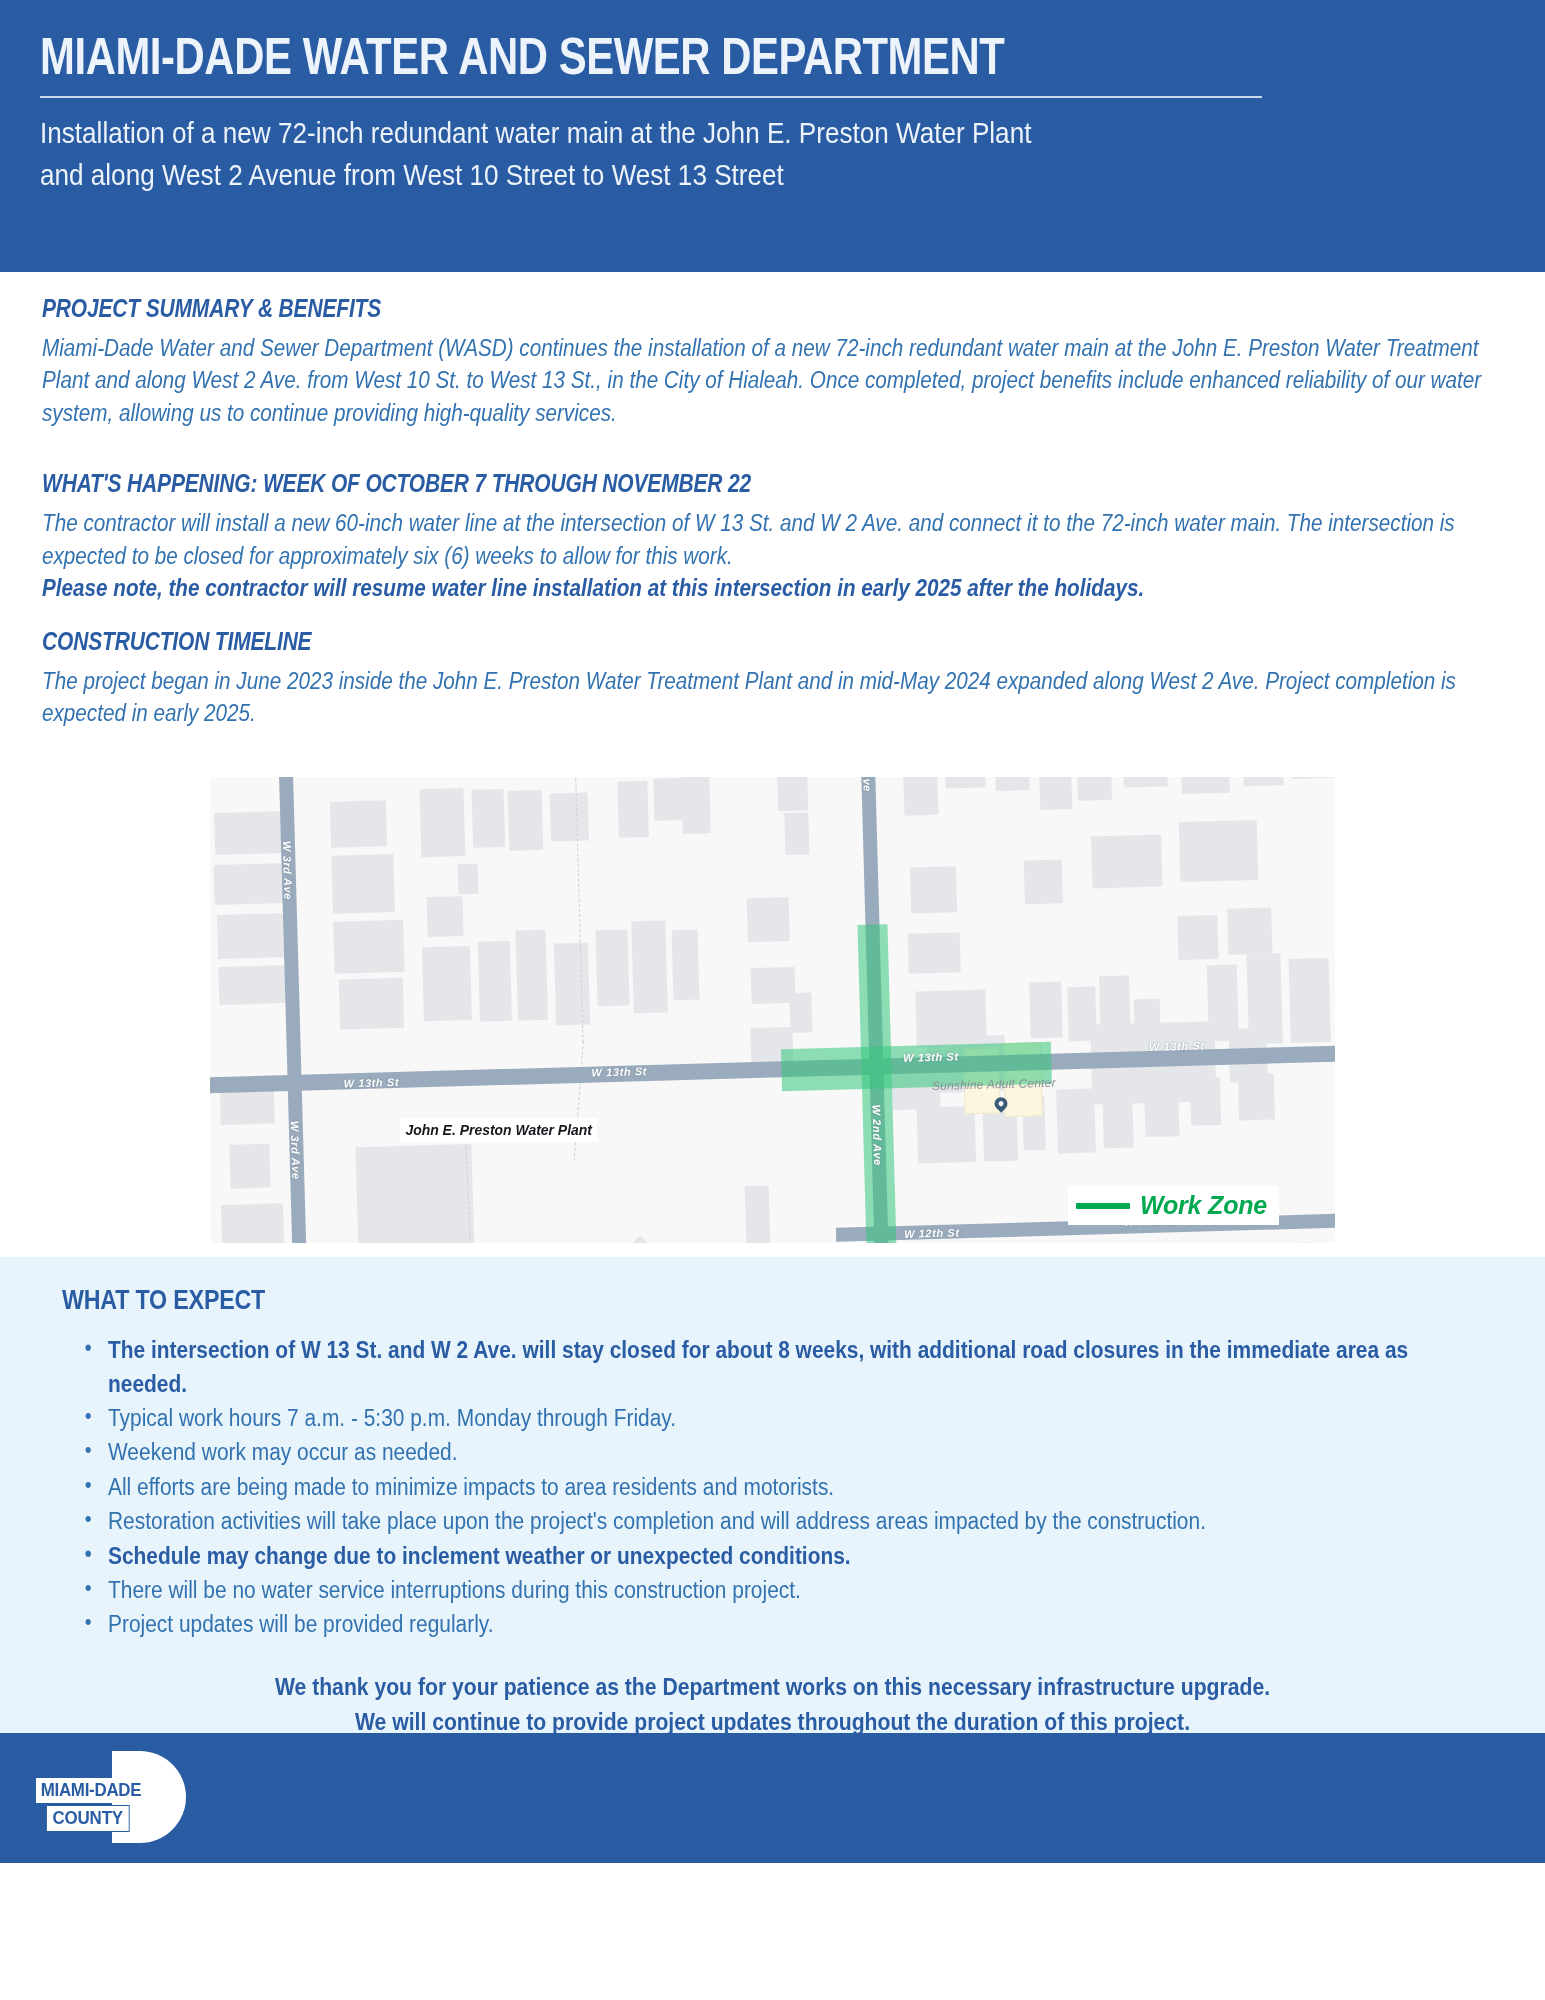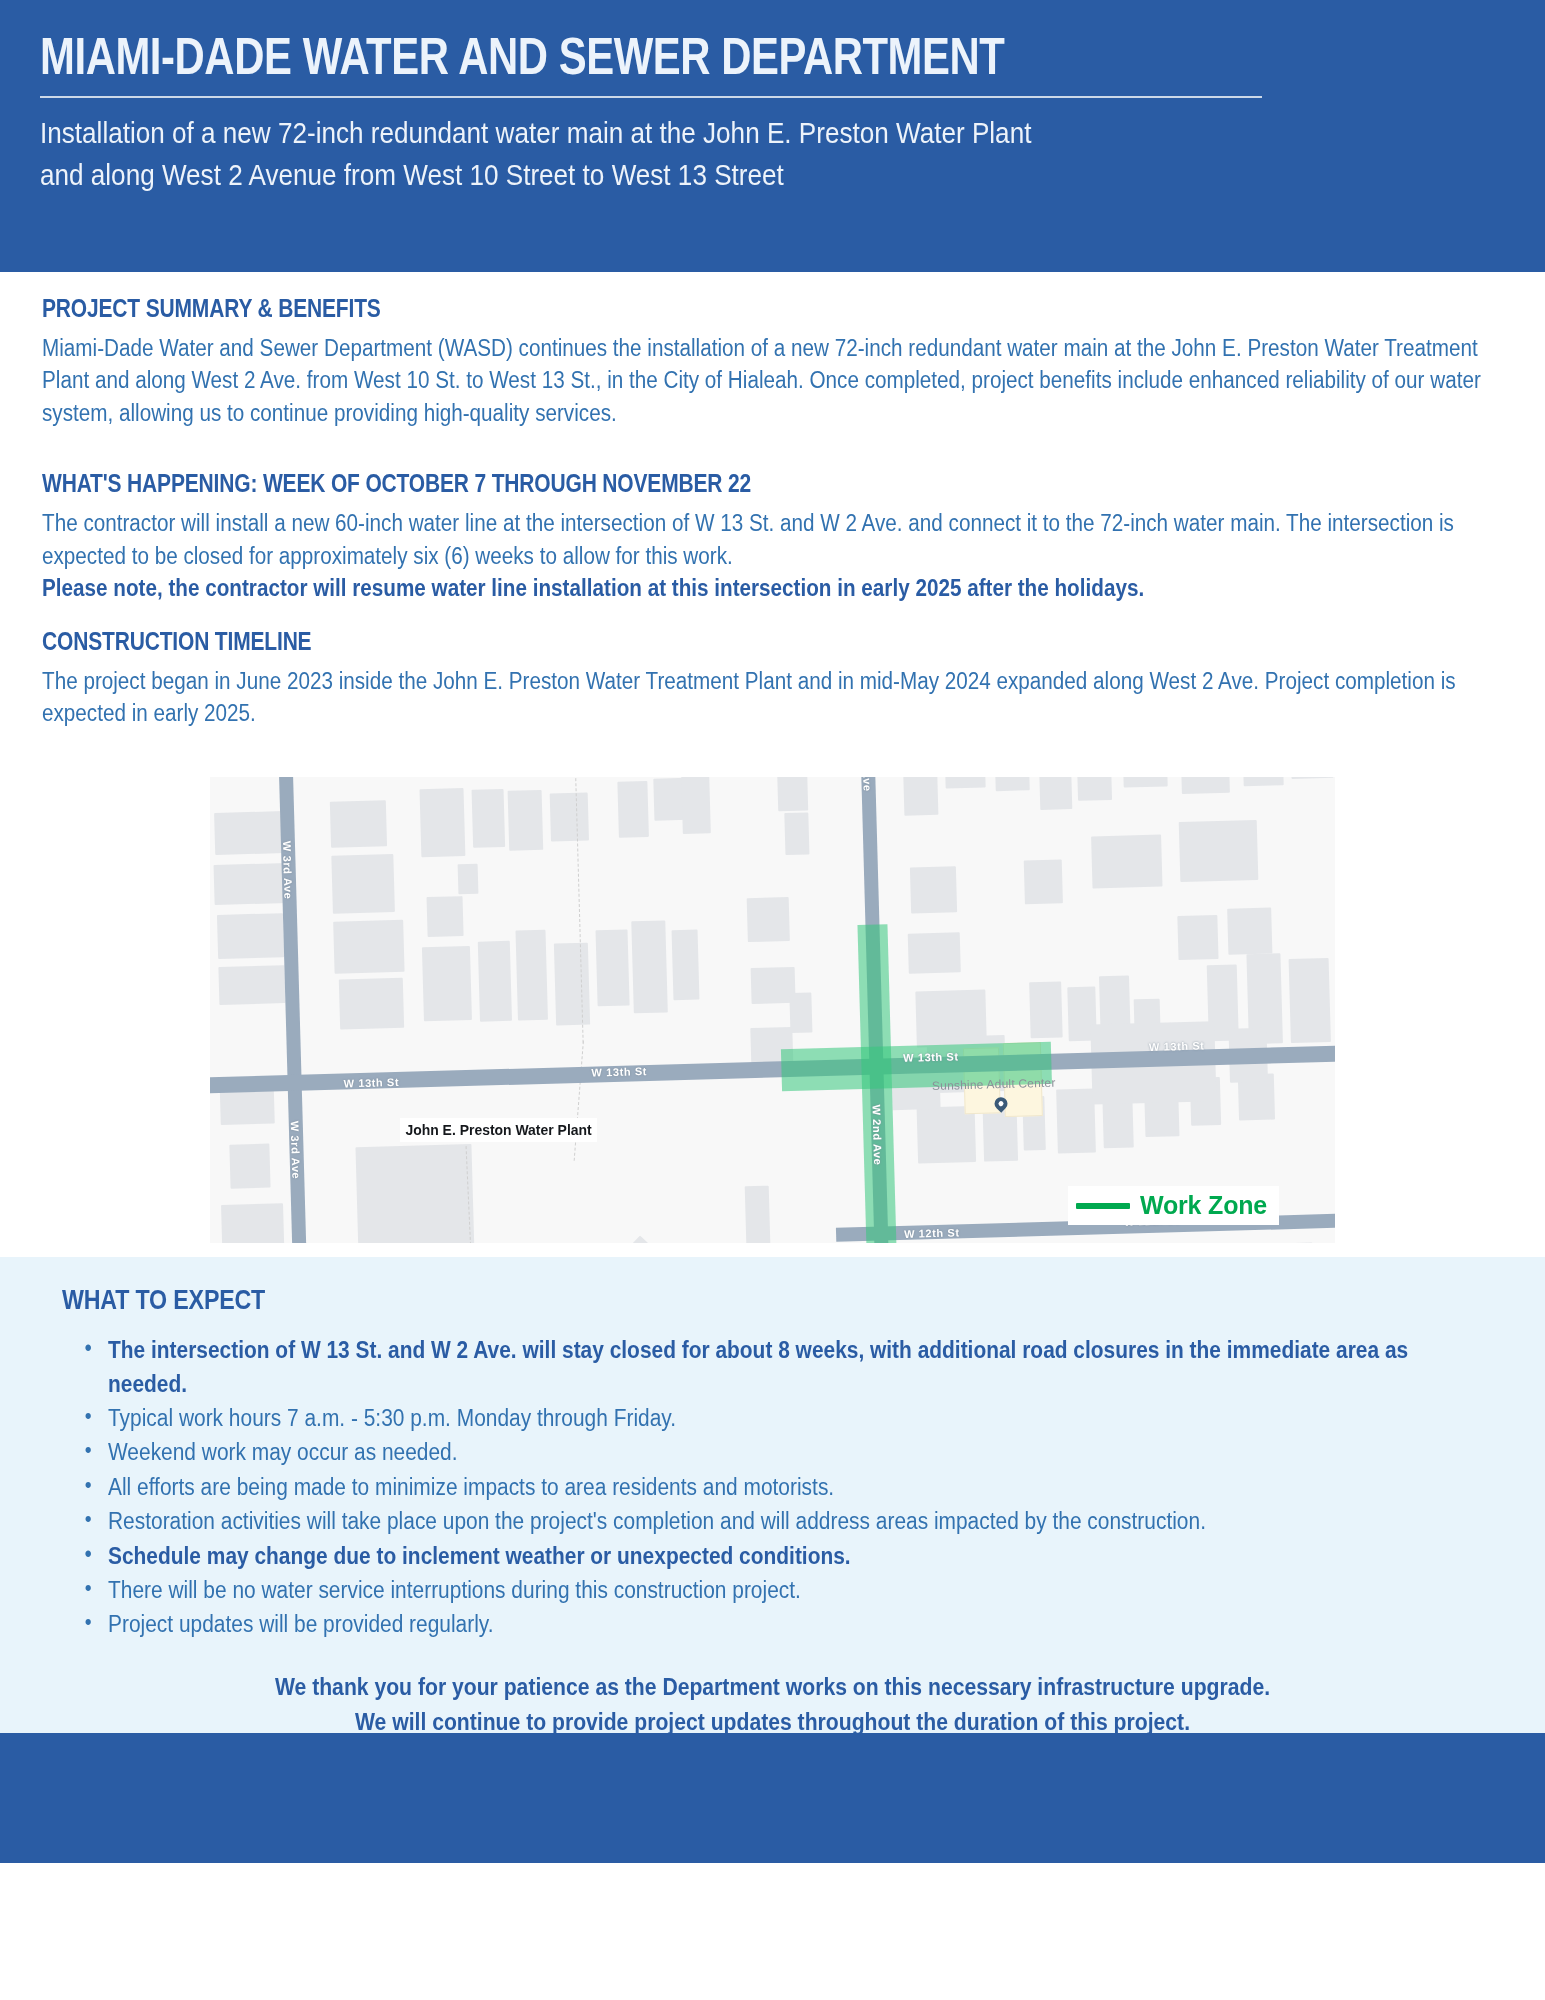--- a/index.html
+++ b/index.html
@@ -46,20 +46,21 @@
     transform: scaleX(0.87);
     transform-origin: left top;
     white-space: nowrap;
     font-weight: 400;
   }
 
   
   .content {
     padding: 22px 42px 0 42px;
     box-sizing: border-box;
+    font-style: italic;
   }
   .sec-head {
     color: #2a5ca4;
     font-size: 25px;
     font-weight: bold;
     letter-spacing: -0.2px;
     transform: scaleX(0.84);
     transform-origin: left center;
     white-space: nowrap;
     margin: 0 0 9px 0;
@@ -505,13 +506,18 @@
     <li>There will be no water service interruptions during this construction project.</li>
     <li>Project updates will be provided regularly.</li>
   </ul>
   <div class="thanks">
     <div>We thank you for your patience as the Department works on this necessary infrastructure upgrade.</div>
     <div>We will continue to provide project updates throughout the duration of this project.</div>
   </div>
 </div>
 
 <div class="footer">
+  <div class="logo">
+    <div class="logo-d"></div>
+    <div class="logo-t1">MIAMI-DADE</div>
+    <div class="logo-t2">COUNTY</div>
+  </div>
 </div>
 
 </body></html>

